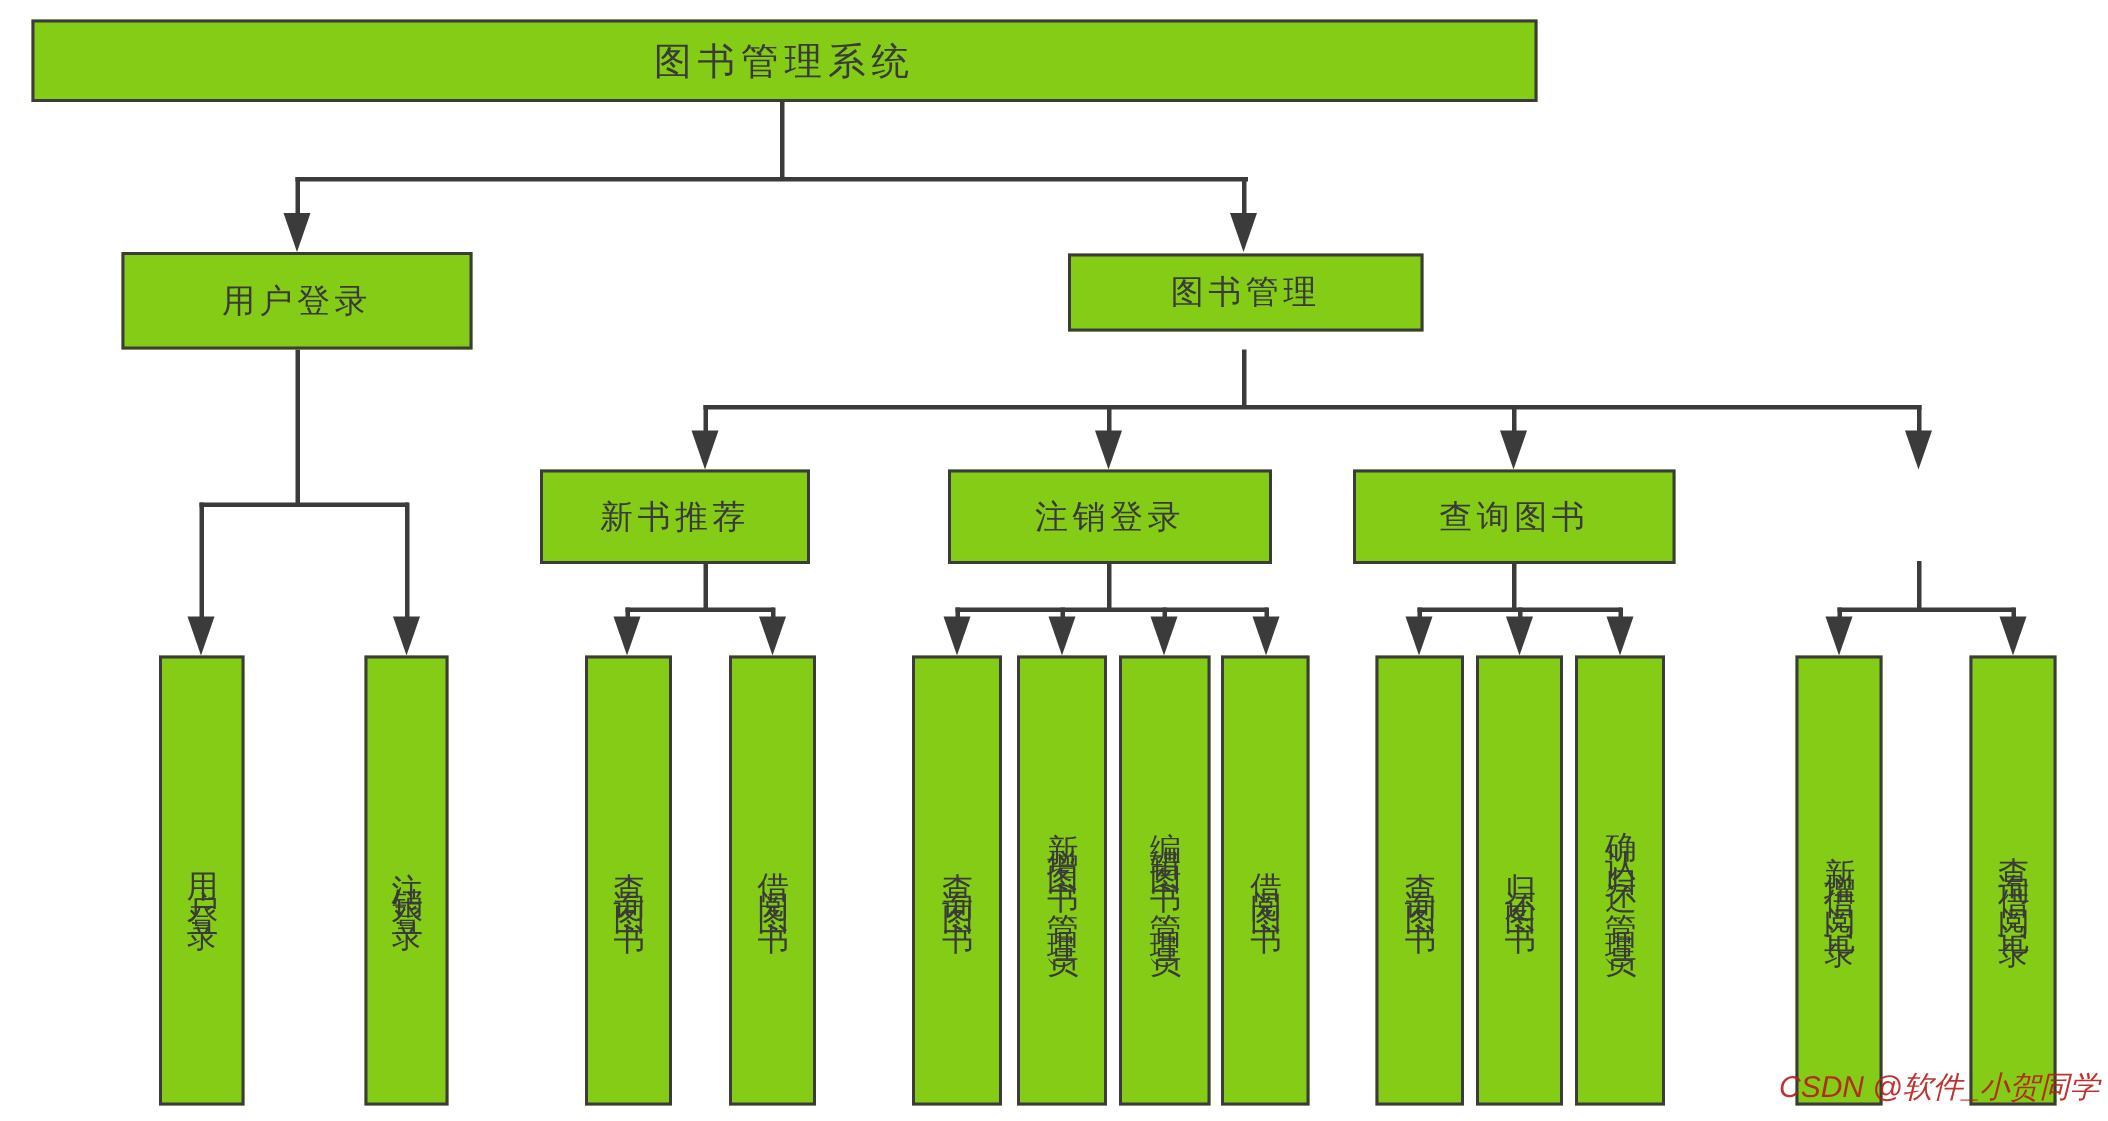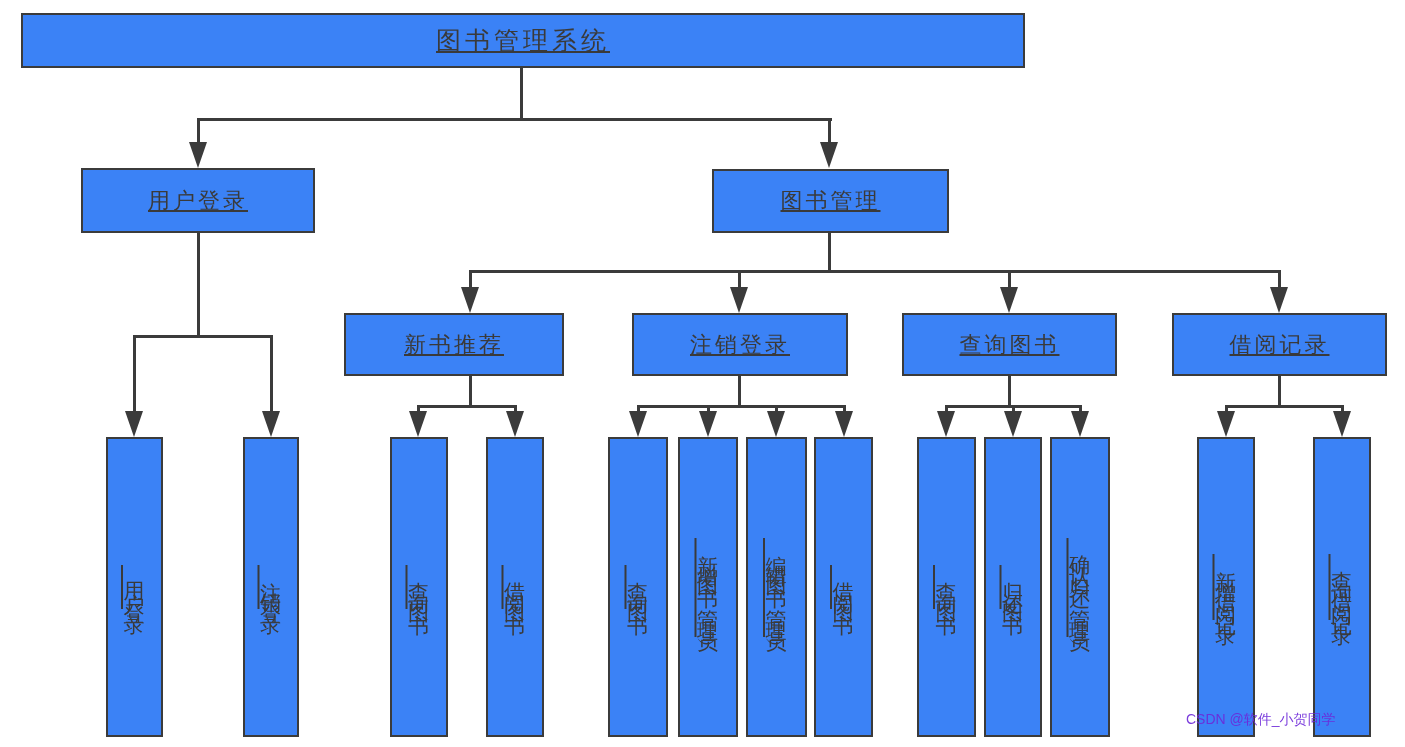--- a/index.html
+++ b/index.html
@@ -1,39 +1,39 @@
 <!DOCTYPE html>
 <html><head>
 <meta charset="utf-8">
 <style>
   html,body { margin:0; padding:0; background:#ffffff; }
   .stage {
     position:relative; width:1405px; height:747px; background:#ffffff;
     font-family:"Liberation Sans", sans-serif; overflow:hidden;
   }
   .box {
-    position:absolute; box-sizing:border-box; background:#3b82f6;
+    position:absolute; box-sizing:border-box; background:#84cc16;
     border:2.5px solid #3b3b3b; display:flex; align-items:center; justify-content:center;
-    color:#3a3a3a; z-index:2;text-decoration:underline;
+    color:#3a3a3a; z-index:2;
   }
   .h  { font-size:22px; letter-spacing:3px; white-space:nowrap; }
   .l1 { font-size:25px; letter-spacing:4px; }
   .v span {
     writing-mode:vertical-rl; text-orientation:mixed;
     font-size:21px; letter-spacing:11px; line-height:1;
   }
   .ln  { position:absolute; background:#3b3b3b; z-index:1; }
   .tri {
     position:absolute; width:0; height:0; z-index:1;
     border-left:9px solid transparent; border-right:9px solid transparent;
     border-top:26px solid #3b3b3b;
   }
   .watermark {
     position:absolute; left:1186px; top:711px; z-index:5;
-    font-size:14px; color:#6d28d9; opacity:0.9; white-space:nowrap;
+    font-size:20px; color:#b91c1c; opacity:0.9; white-space:nowrap;font-style:italic;
   }
 </style>
 </head>
 <body>
 
 <div class="stage">
 
   <div class="ln" style="left:520px;top:66px;width:3px;height:54px"></div>
   <div class="ln" style="left:197px;top:118px;width:635px;height:3px"></div>
   <div class="ln" style="left:197px;top:118px;width:3px;height:26px"></div>
@@ -93,35 +93,32 @@
   <div class="ln" style="left:1341px;top:405px;width:3px;height:8px"></div>
   <div class="tri" style="left:1333px;top:411px"></div>
 
   <div class="box h l1" style="left:21px;top:13px;width:1004px;height:55px">
     <span>图书管理系统</span>
   </div>
 
   <div class="box h" style="left:81px;top:168px;width:234px;height:65px">
     <span>用户登录</span>
   </div>
-  <div class="box h" style="left:712px;top:169px;width:237px;height:64px">
+  <div class="box h" style="left:712px;top:169px;width:237px;height:52px">
     <span>图书管理</span>
   </div>
 
-  <div class="box h" style="left:344px;top:313px;width:220px;height:63px">
+  <div class="box h" style="left:360px;top:313px;width:180px;height:63px">
     <span>新书推荐</span>
   </div>
   <div class="box h" style="left:632px;top:313px;width:216px;height:63px">
     <span>注销登录</span>
   </div>
   <div class="box h" style="left:902px;top:313px;width:215px;height:63px">
     <span>查询图书</span>
-  </div>
-  <div class="box h" style="left:1172px;top:313px;width:215px;height:63px">
-    <span>借阅记录</span>
   </div>
 
   <div class="box v" style="left:106px;top:437px;width:57px;height:300px">
     <span>用户登录</span>
   </div>
   <div class="box v" style="left:243px;top:437px;width:56px;height:300px">
     <span>注销登录</span>
   </div>
 
   <div class="box v" style="left:390px;top:437px;width:58px;height:300px">

